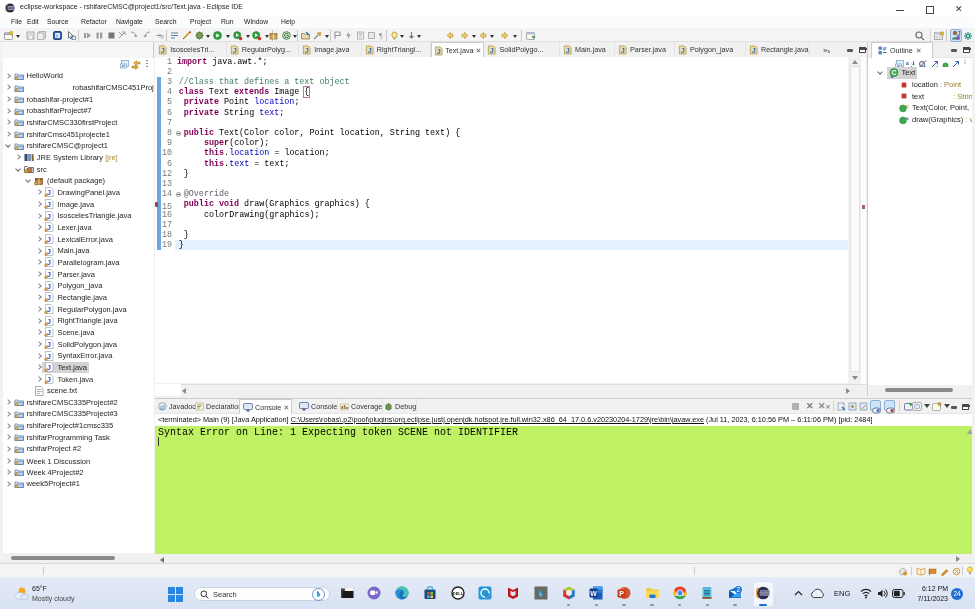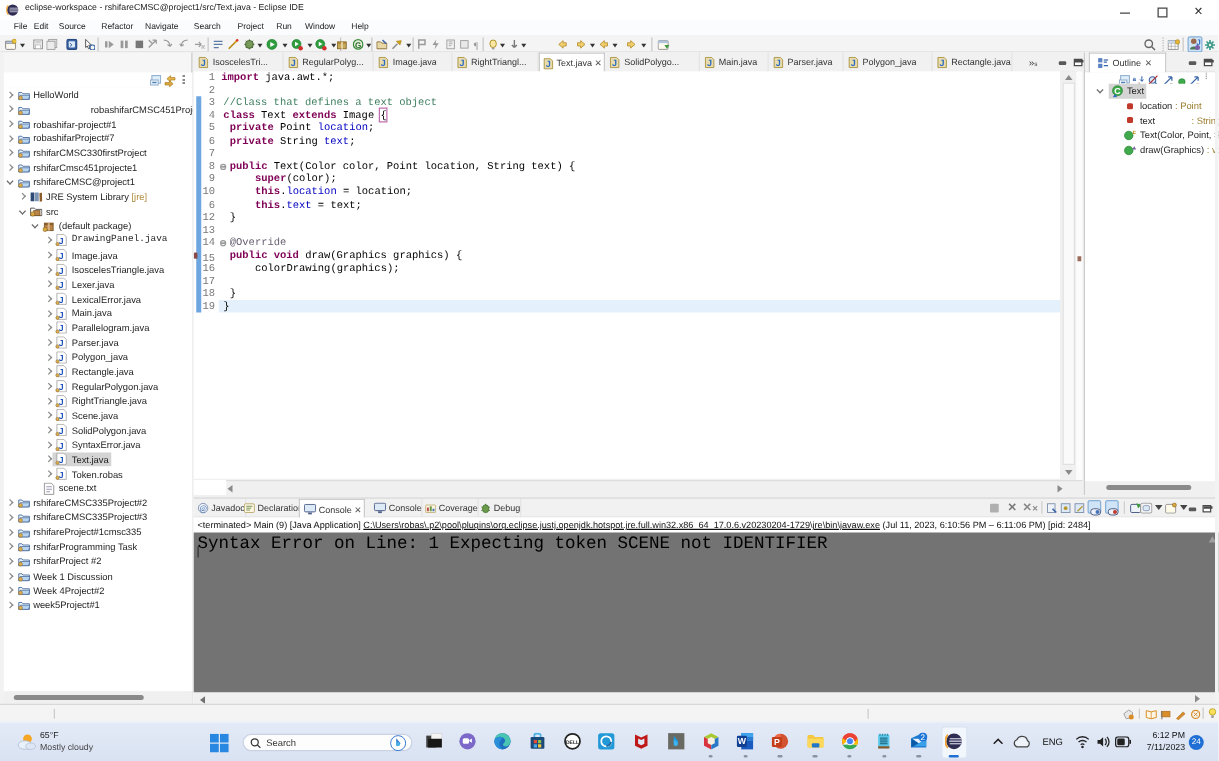--- a/index.html
+++ b/index.html
@@ -33,22 +33,22 @@
 
 #outline { left:867px; top:0; width:108px; height:354px; background:#ffffff; border-left:1px solid #cccccc; }
 #ol-tabs { left:0; top:0; width:108px; height:16px; background:#f1f1f1; border-bottom:1px solid #e5e5e5; }
 #ol-toolbar { left:0; top:16px; width:108px; height:12px; background:#ffffff; }
 #ol-tree { left:0; top:25px; width:108px; height:314px; background:#ffffff; }
 #ol-hscroll { left:0; top:343px; width:108px; height:11px; background:#f0f0f0; }
 
 #console { left:155px; top:356px; width:820px; height:165px; background:#ffffff; border-top:1px solid #cccccc; }
 #cs-tabs { left:0; top:0; width:820px; height:15px; background:#f1f1f1; border-bottom:1px solid #e5e5e5; }
 #cs-header { left:0; top:15px; width:820px; height:12px; background:#ffffff; font-size:7.3px; color:#111; line-height:12px; white-space:nowrap; }
-#cs-body { left:0; top:27px; width:820px; height:128px; background:#737373;
-  font-family:"Liberation Mono", monospace; font-size:14px; color:#000; }
+#cs-body { left:0; top:27px; width:820px; height:128px; background:#bef264;
+  font-family:"Liberation Mono", monospace; font-size:10px; color:#000; }
 #cs-hscroll { left:0; top:155px; width:820px; height:10px; background:#f0f0f0; }
 
 #statusbar { left:0; top:563px; width:975px; height:14px; background:#f4f4f4; border-top:1px solid #d8d8d8; }
 
 #taskbar { left:0; top:577px; width:975px; height:32px; background:linear-gradient(#e3eaf7,#d9e2f2); border-top:1px solid #e8eef8; }
 
 .tab { position:absolute; top:0; height:15px; display:flex; align-items:center; border-right:1px solid #e4e4e4;
   font-size:7.2px; color:#333; white-space:nowrap; }
 .tab.active { background:#ffffff; border:1px solid #cccccc; border-bottom:none; height:16px; }
 
@@ -418,21 +418,21 @@
           </div>
 <div class="trow" style="top:104.9px;">
             <span class="chev-d" style="left:25.6px;"></span>
             <span class="tinner" style="left:32.1px;">
               <svg class="ic" width="10" height="10" viewBox="0 0 10 10">
                 <use href="#i-pkg"></use>
               </svg>
               <span class="tlabel">(default package)</span>
             </span>
           </div>
-<div class="trow" style="top:116.6px;font-family:Liberation Mono, monospace;">
+<div class="trow" style="top:116.6px;">
             <span class="chev-r" style="left:35.9px;"></span>
             <span class="tinner" style="left:42.4px;">
               <svg class="ic" width="10" height="10" viewBox="0 0 10 10">
                 <use href="#i-jfile"></use>
               </svg>
               <span class="tlabel">DrawingPanel.java</span>
             </span>
           </div>
 <div class="trow" style="top:128.3px;">
             <span class="chev-r" style="left:35.9px;"></span>
@@ -568,21 +568,21 @@
               </svg>
               <span class="tlabel">Text.java</span>
             </span>
           </div>
 <div class="trow" style="top:303.2px;">
             <span class="chev-r" style="left:35.9px;"></span>
             <span class="tinner" style="left:42.4px;">
               <svg class="ic" width="10" height="10" viewBox="0 0 10 10">
                 <use href="#i-jfile"></use>
               </svg>
-              <span class="tlabel">Token.robas</span>
+              <span class="tlabel">Token.java</span>
             </span>
           </div>
 <div class="trow" style="top:314.8px;">
             <span class="tinner" style="left:32.1px;">
               <svg class="ic" width="10" height="10" viewBox="0 0 10 10">
                 <use href="#i-txt"></use>
               </svg>
               <span class="tlabel">scene.txt</span>
             </span>
           </div>

